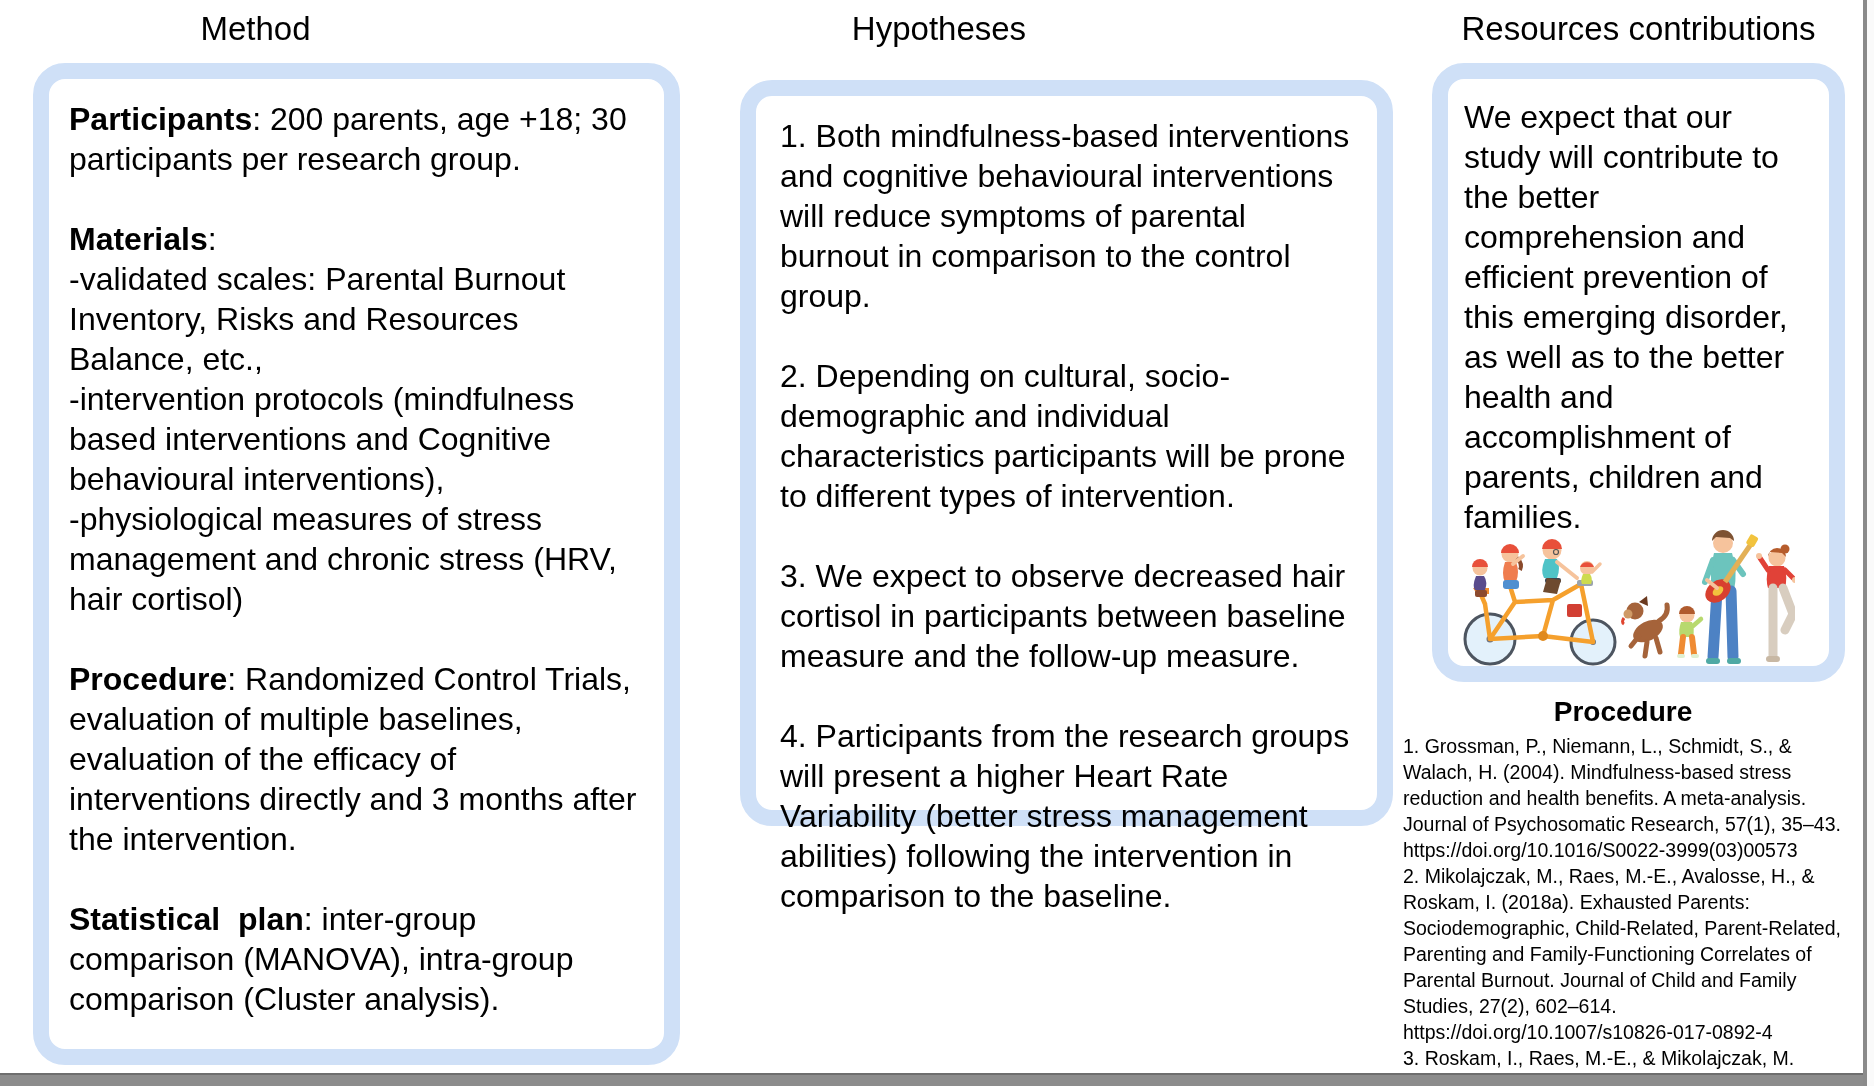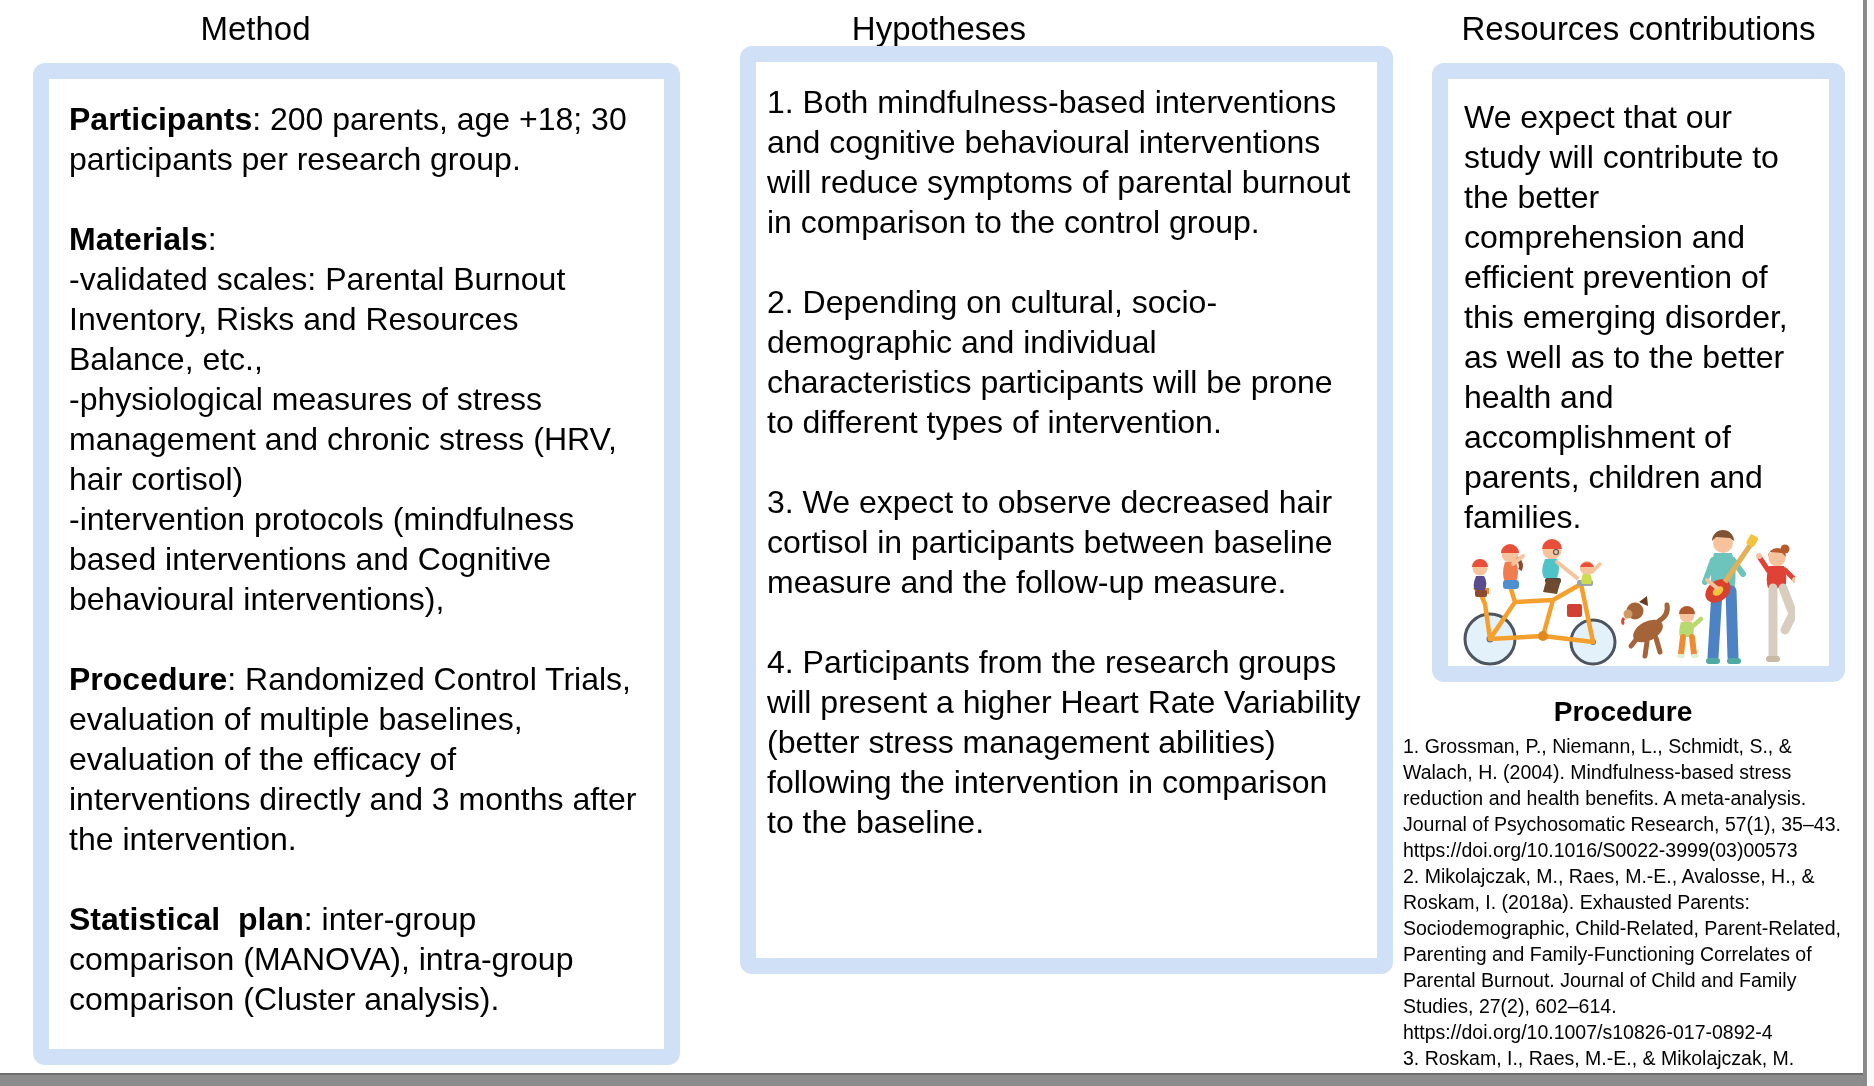--- a/index.html
+++ b/index.html
@@ -13,25 +13,25 @@
   .col-title{
     position:absolute; top:10px; font-weight:normal; font-size:33px;
     text-align:center; letter-spacing:0;
   }
   #title-method{ left:33px; width:445px; }
   #title-hypotheses{ left:744px; width:390px; }
   #title-expected{ left:1432px; width:413px; }
 
   
   .box{
-    position:absolute; border:16px solid #cfe0f7; border-radius:12px;
+    position:absolute; border:16px solid #cfe0f7; border-radius:32px;
     background:#ffffff; font-size:32px; line-height:40px;
   }
   #box-method{ left:33px; top:63px; width:647px; height:1002px; padding:20px 18px 0 20px; }
-  #box-hypotheses{ left:740px; top:46px; width:653px; height:928px; padding:20px 16px 0 11px; }
+  #box-hypotheses{ left:740px; top:80px; width:653px; height:746px; padding:20px 16px 0 24px; }
   #box-expected{ left:1432px; top:63px; width:413px; height:619px; padding:18px 15px 0 16px; }
 
   .blk + .blk{ margin-top:40px; }
   .b{ font-weight:bold; white-space:pre-wrap; }
 
   
   #illustration{ position:absolute; left:1455px; top:518px; width:340px; height:152px; }
 
   
   #ref-title{
@@ -56,22 +56,22 @@
 
 <div class="col-title" id="title-method">Method</div>
 <div class="col-title" id="title-hypotheses">Hypotheses</div>
 <div class="col-title" id="title-expected">Resources contributions</div>
 
 <div class="box" id="box-method">
   <div class="blk"><span class="b">Participants</span><span>: 200 parents, age +18; 30 participants per research group.</span></div>
   <div class="blk">
     <div><span class="b">Materials</span><span>:</span></div>
     <div>-validated scales: Parental Burnout Inventory, Risks and Resources Balance, etc.,</div>
+    <div>-intervention protocols (mindfulness based interventions and Cognitive behavioural interventions),</div>
     <div>-physiological measures of stress management and chronic stress (HRV, hair cortisol)</div>
-    <div>-intervention protocols (mindfulness based interventions and Cognitive behavioural interventions),</div>
   </div>
   <div class="blk"><span class="b">Procedure</span><span>: Randomized Control Trials, evaluation of multiple baselines, evaluation of the efficacy of interventions directly and 3 months after the intervention.</span></div>
   <div class="blk"><span class="b">Statistical  plan</span><span>: inter-group comparison (MANOVA), intra-group comparison (Cluster analysis).</span></div>
 </div>
 
 <div class="box" id="box-hypotheses">
   <div class="blk">1. Both mindfulness-based interventions and cognitive behavioural interventions will reduce symptoms of parental burnout in comparison to the control group.</div>
   <div class="blk">2. Depending on cultural, socio-demographic and individual characteristics participants will be prone to different types of intervention.</div>
   <div class="blk">3. We expect to observe decreased hair cortisol in participants between baseline measure and the follow-up measure.</div>
   <div class="blk">4. Participants from the research groups will present a higher Heart Rate Variability (better stress management abilities) following the intervention in comparison to the baseline.</div>

